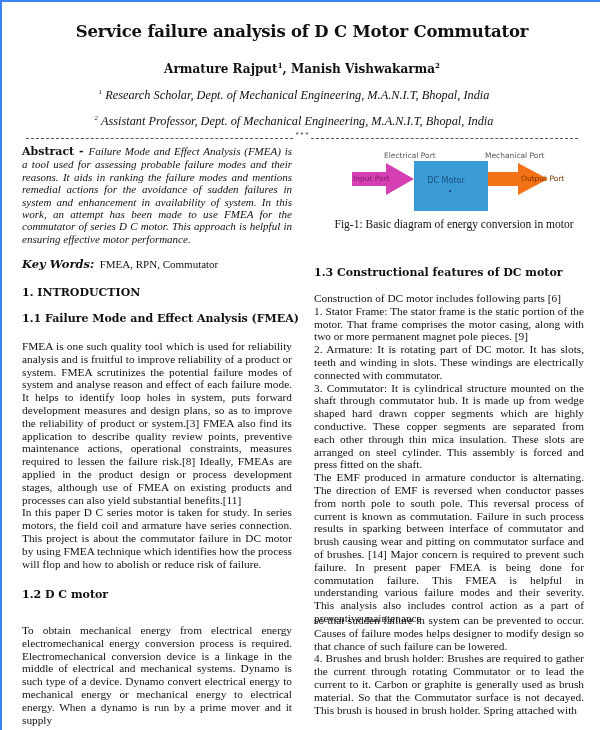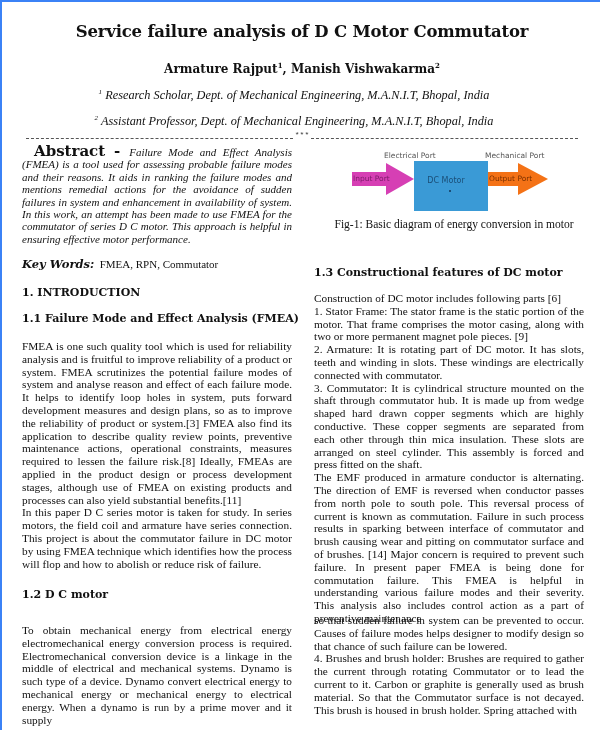--- a/index.html
+++ b/index.html
@@ -11,21 +11,21 @@
   .affil1 { top:86px; }
   .affil2 { top:112px; }
   sup { font-size:7px; vertical-align:super; line-height:0; }
   .sep { position:absolute; top:127px; left:24px; width:552px; height:10px; font-family:"Liberation Mono", monospace; font-size:8px; color:#333; display:flex; align-items:flex-end; overflow:hidden; }
   .sep .dash { flex:1; border-bottom:1px dashed #555; height:4px; }
   .sep .stars { padding:0 2px; font-size:8px; line-height:8px; }
   .col { position:absolute; font-size:11.3px; line-height:12.8px; text-align:justify; }
   .left { left:20px; width:270px; }
   .right { left:312px; width:270px; }
   .abstract { top:143px; font-style:italic; font-size:11px; line-height:12.4px; }
-  .abstract .lbl { font-style:normal; font-weight:bold; font-family:"DejaVu Serif", serif; font-size:15px;margin-left:12px; }
+  .abstract .lbl { font-style:normal; font-weight:bold; font-family:"DejaVu Serif", serif; font-size:11px; }
   .keywords { top:256px; font-size:11px; }
   .keywords .lbl { font-style:italic; font-weight:bold; font-family:"DejaVu Serif", serif; font-size:11.5px; }
   .h { position:absolute; font-family:"DejaVu Serif", serif; font-weight:bold; font-size:11px; }
   .p { margin:0; }
   .fig { position:absolute; left:350px; top:146px; width:240px; height:70px; }
   .fig .lbl-in { position:absolute; left:8px; top:3px; font-family:"DejaVu Sans", sans-serif; font-size:7.5px; color:#555;padding-left:24px; }
   .fig .lbl-out { position:absolute; left:133px; top:3px; font-family:"DejaVu Sans", sans-serif; font-size:7.5px; color:#555; }
   .fig .box { position:absolute; left:62px; top:13px; width:74px; height:50px; background:#3a9ad6; }
   .fig .box-text { position:absolute; left:62px; top:28px; width:64px; text-align:center; font-family:"DejaVu Sans", sans-serif; font-size:8px; color:#1b4f78; }
   .fig .dot { position:absolute; left:97px; top:42px; width:2px; height:2px; background:#1b4f78; }
@@ -89,21 +89,21 @@
     <svg class="arrow-in" viewBox="0 0 62 32">
       <polygon points="0,9 34,9 34,0 62,16 34,32 34,23 0,23" fill="#d63fb4"></polygon>
     </svg>
     <div class="arr-text" style="left:1px; top:26px; color:#7a1a68;">Input Port</div>
     <div class="box"></div>
     <div class="box-text">DC Motor</div>
     <div class="dot"></div>
     <svg class="arrow-out" viewBox="0 0 60 32">
       <polygon points="0,9 30,9 30,0 60,16 30,32 30,23 0,23" fill="#f47216"></polygon>
     </svg>
-    <div class="arr-text" style="left:137px; top:26px; color:#7a3000;">Output Port</div>
+    <div class="arr-text" style="left:137px; top:26px; color:#7a3000;padding-left:32px;">Output Port</div>
   </div>
 
   <div class="caption">Fig-1: Basic diagram of energy conversion in motor</div>
 
   <div class="h" style="left:312px; top:264px;">1.3 Constructional features of DC motor</div>
 
   <div class="col right" style="top:290px;">
     <p class="p">Construction of DC motor includes following parts [6]</p>
     <p class="p">1. Stator Frame: The stator frame is the static portion of the motor. That frame comprises the motor casing, along with two or more permanent magnet pole pieces. [9]</p>
     <p class="p">2. Armature: It is rotating part of DC motor. It has slots, teeth and winding in slots. These windings are electrically connected with commutator.</p>

